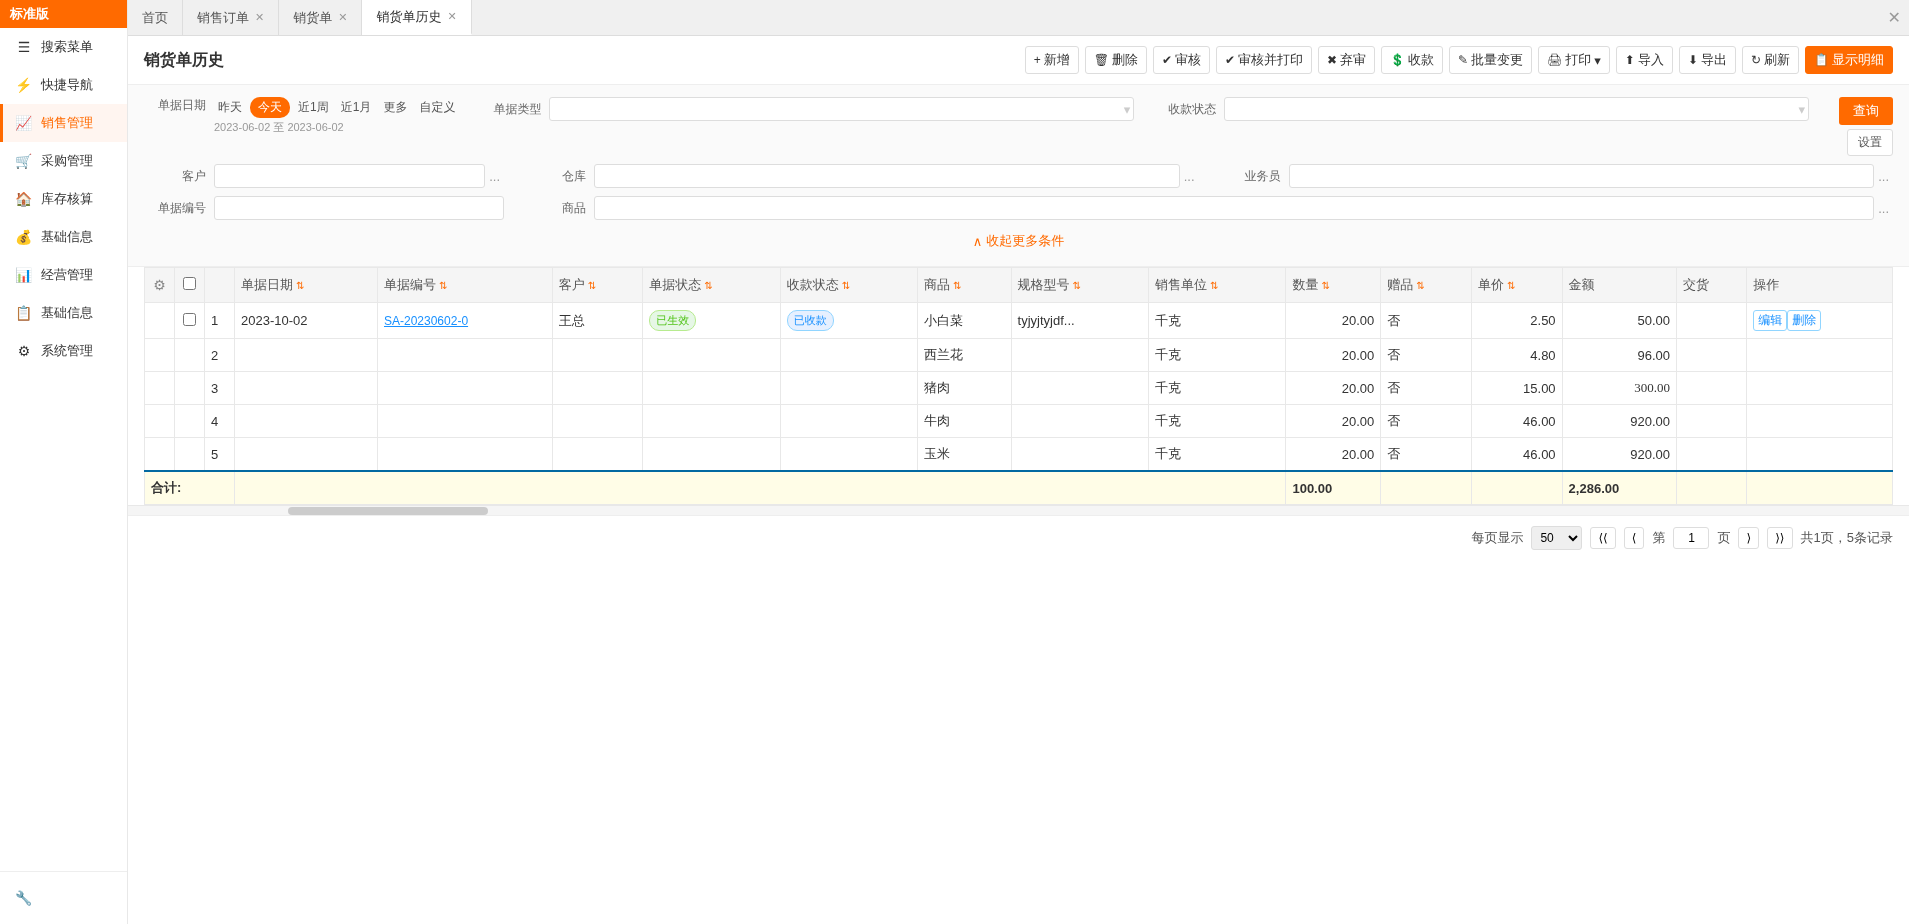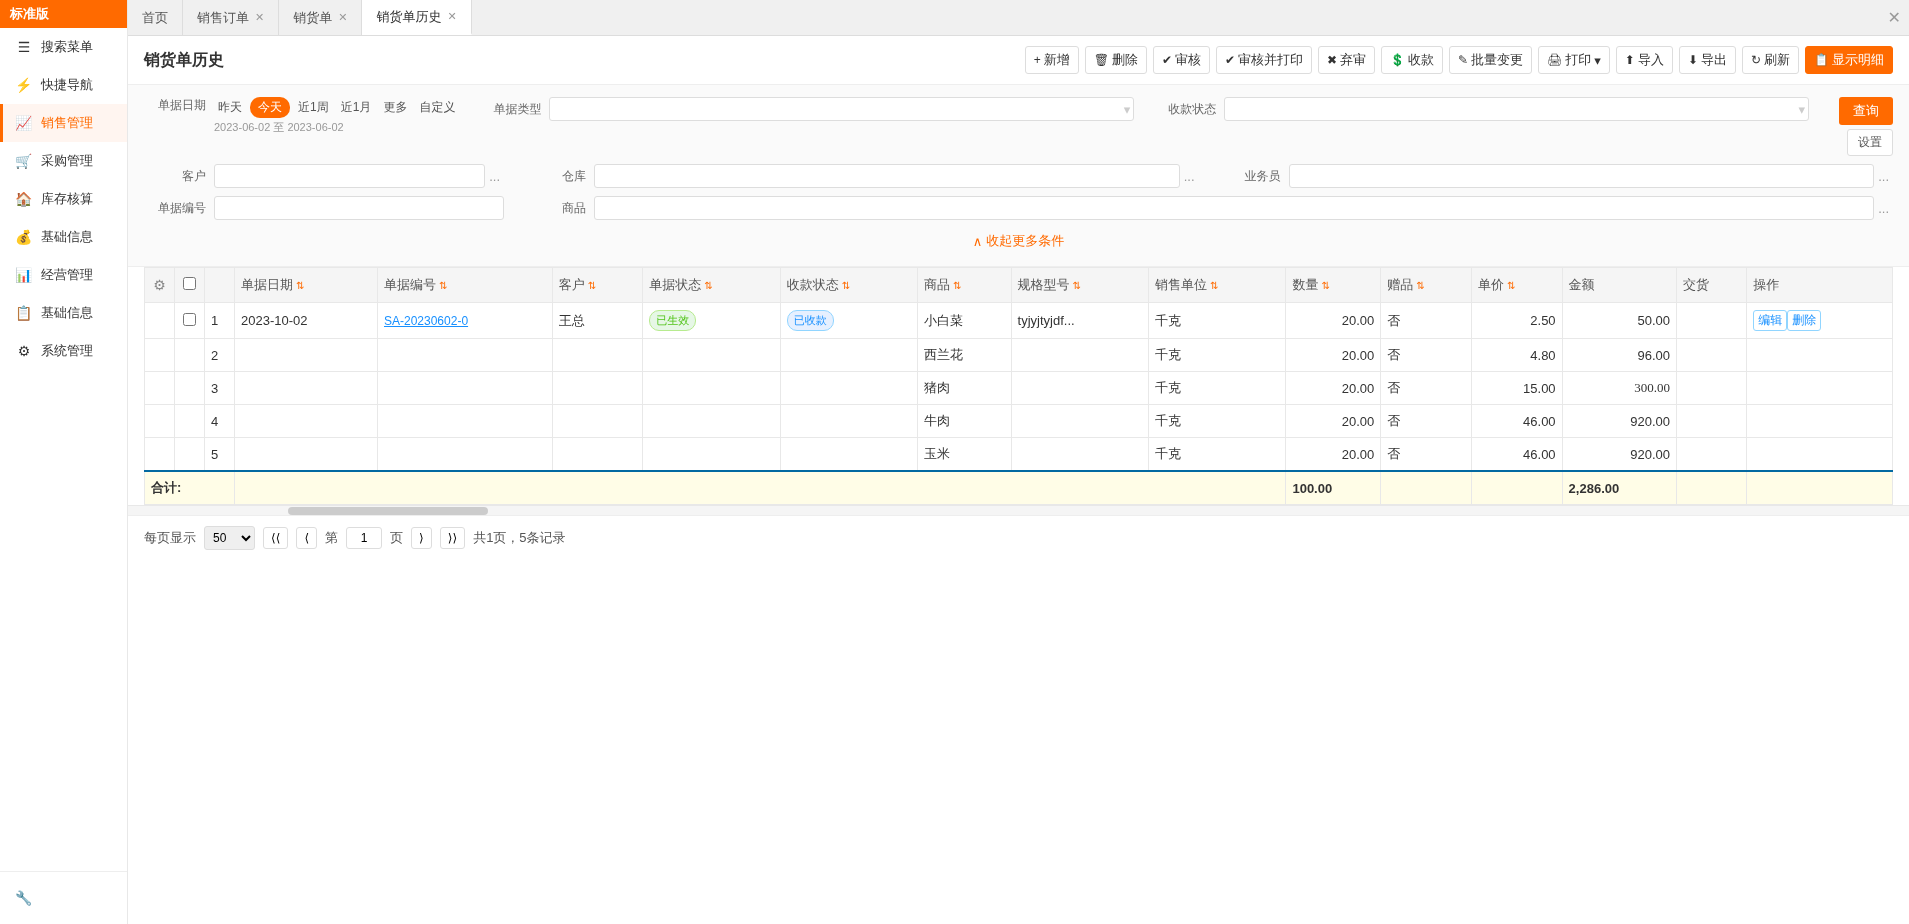--- a/index.html
+++ b/index.html
@@ -257,20 +257,21 @@
     }
     .total-row td {
       background: #fffde7;
       font-weight: bold;
     }
 
     
     .pagination {
       display: flex;
       align-items: center;
+      justify-content: flex-end;
       padding: 10px 16px;
       gap: 8px;
       border-top: 1px solid #eee;
       font-size: 12px;
       color: #555;
     }
     .page-btn {
       border: 1px solid #ddd;
       background: #fff;
       padding: 3px 7px;

